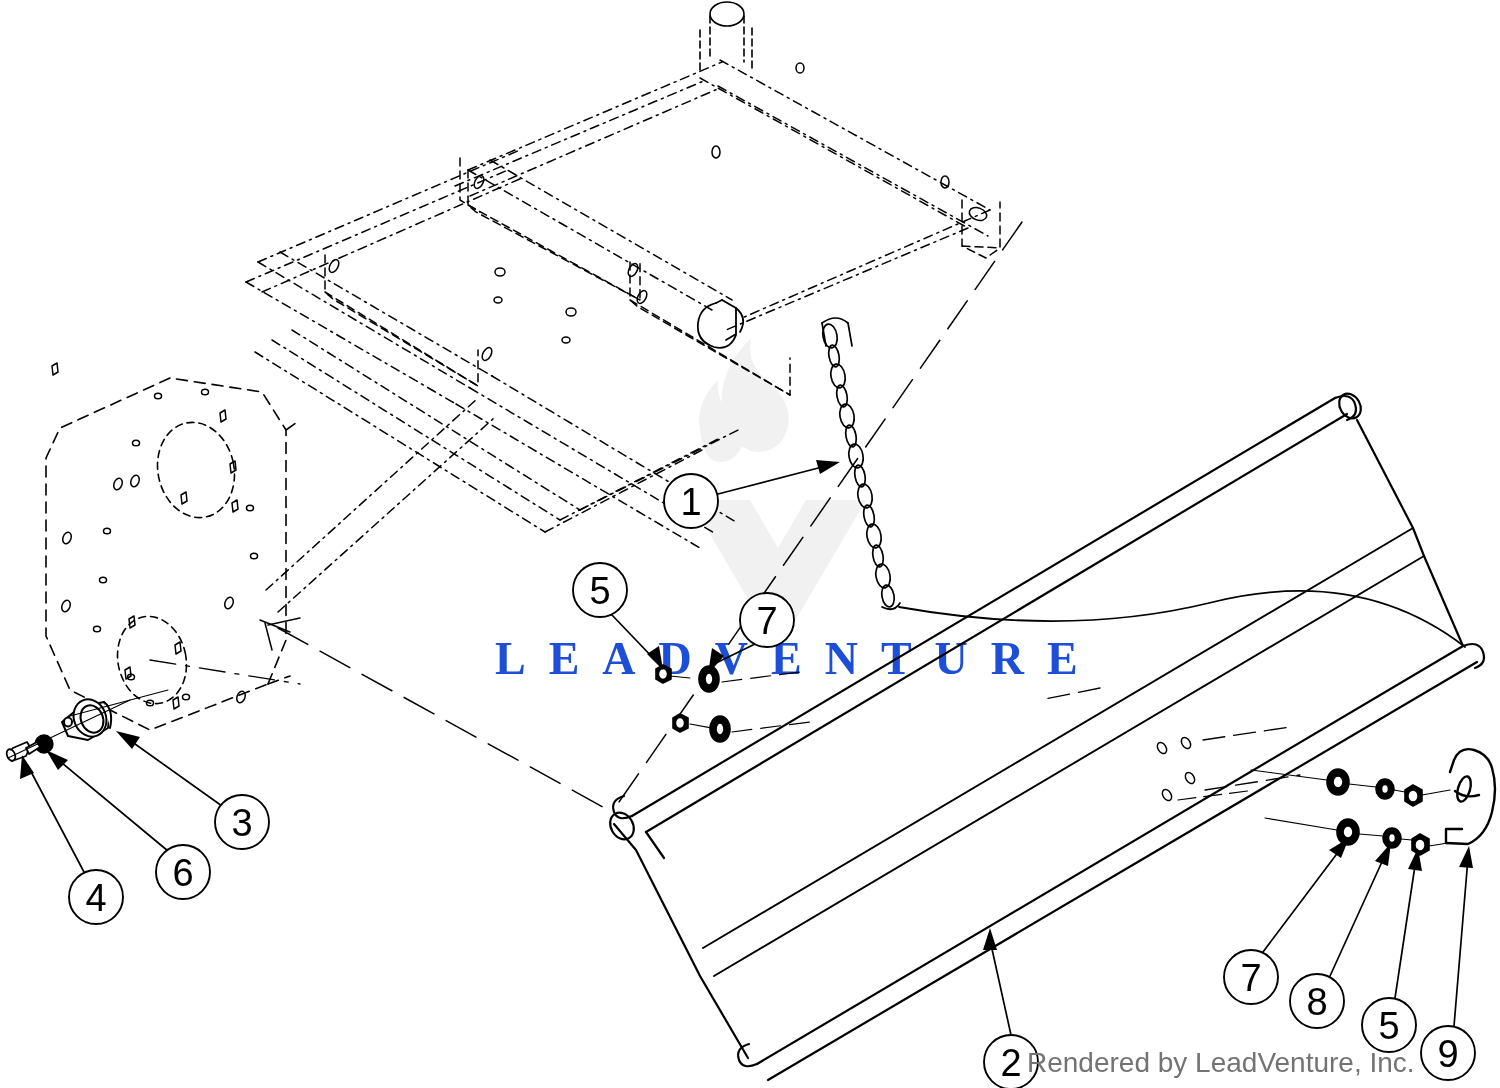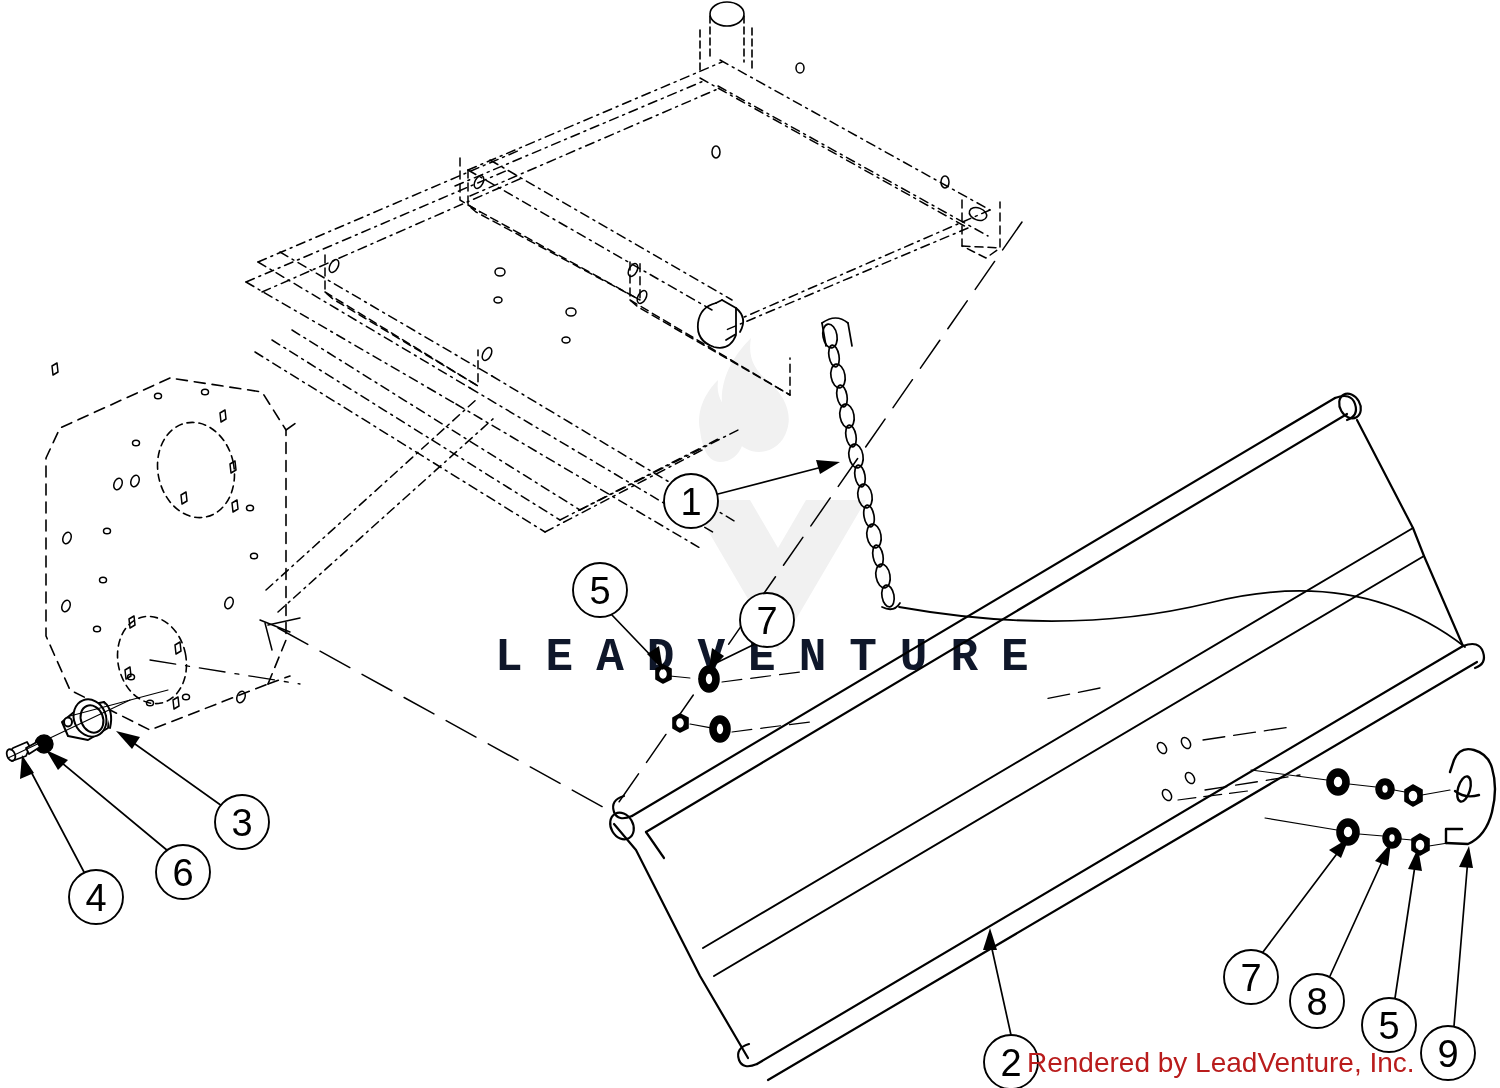--- a/index.html
+++ b/index.html
@@ -1,24 +1,24 @@
 <!DOCTYPE html>
 <html><head>
 <meta charset="utf-8">
 <title>Parts Diagram</title>
 <style>
   html,body{margin:0;padding:0;background:#ffffff;}
   body{font-family:"Liberation Sans", sans-serif;}
   #stage{position:relative;width:1500px;height:1088px;background:#ffffff;overflow:hidden;}
   #stage svg{position:absolute;left:0;top:0;}
-  .wm{position:absolute;color:#0f172a;font-family:Liberation Mono, monospace;
+  .wm{position:absolute;color:#1d4ed8;font-family:Liberation Serif, serif;
       font-weight:700;user-select:none;}
   #wm-text{left:495px;top:632px;font-size:46px;letter-spacing:23px;}
   #render-credit{position:absolute;left:1027px;top:1047px;font-size:28px;
-      font-family:"Liberation Sans",sans-serif;color:#b91c1c;white-space:nowrap;}
+      font-family:"Liberation Sans",sans-serif;color:#737373;white-space:nowrap;}
 </style>
 </head>
 <body>
 
 <div id="stage">
 
   <svg width="1500" height="1088" viewBox="0 0 1500 1088">
     <g fill="#f1f1f1">
       <path d="M723 412 c-6,-32 12,-58 28,-74 -4,22 6,34 18,44 14,12 24,30 18,48
                -4,14 -16,22 -28,22 -18,0 -32,-18 -36,-40 z"></path>

